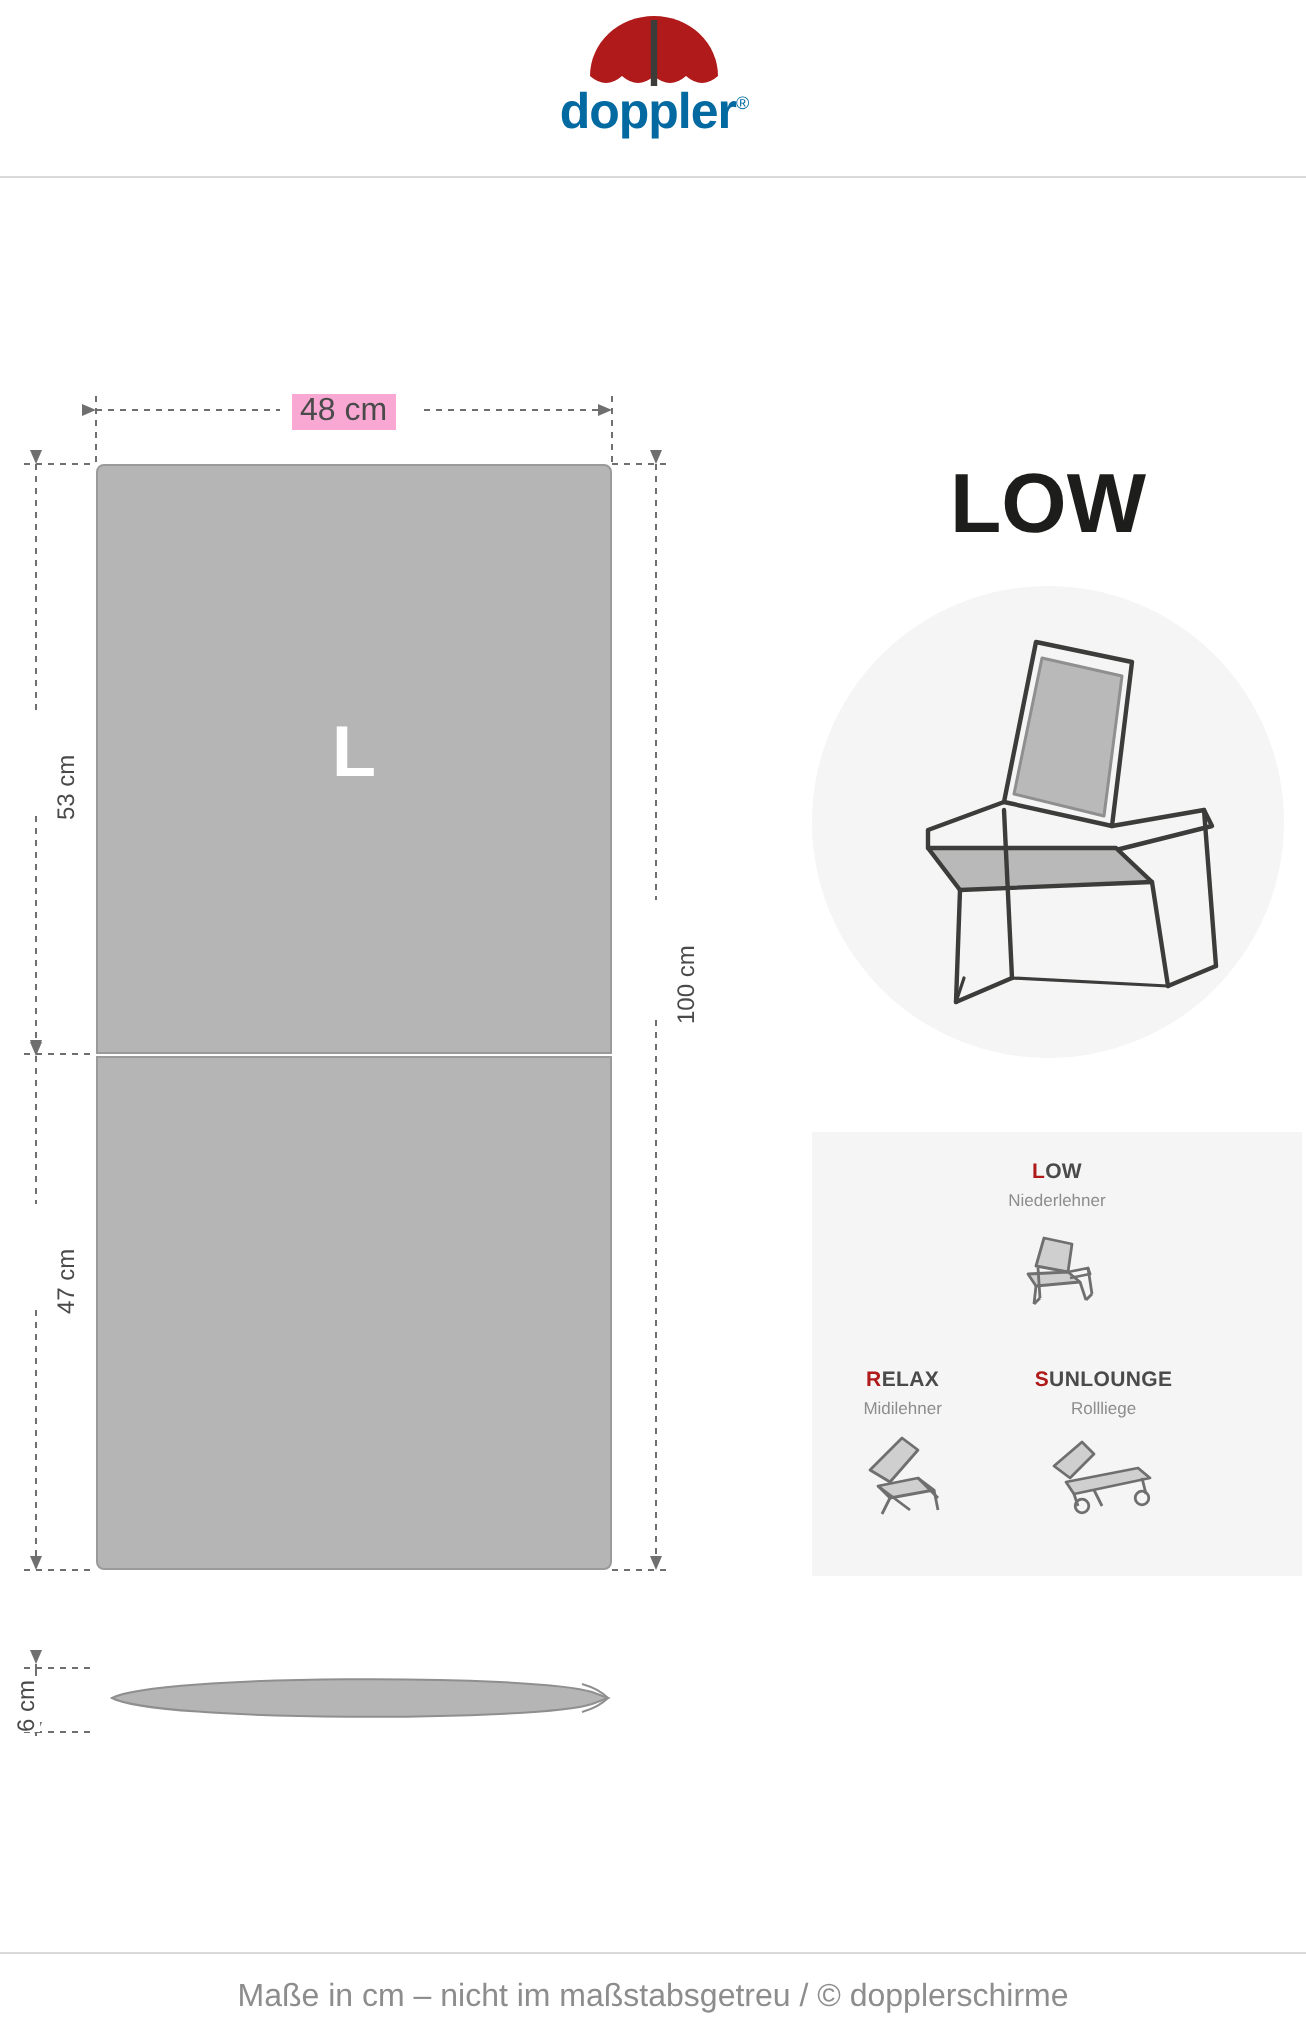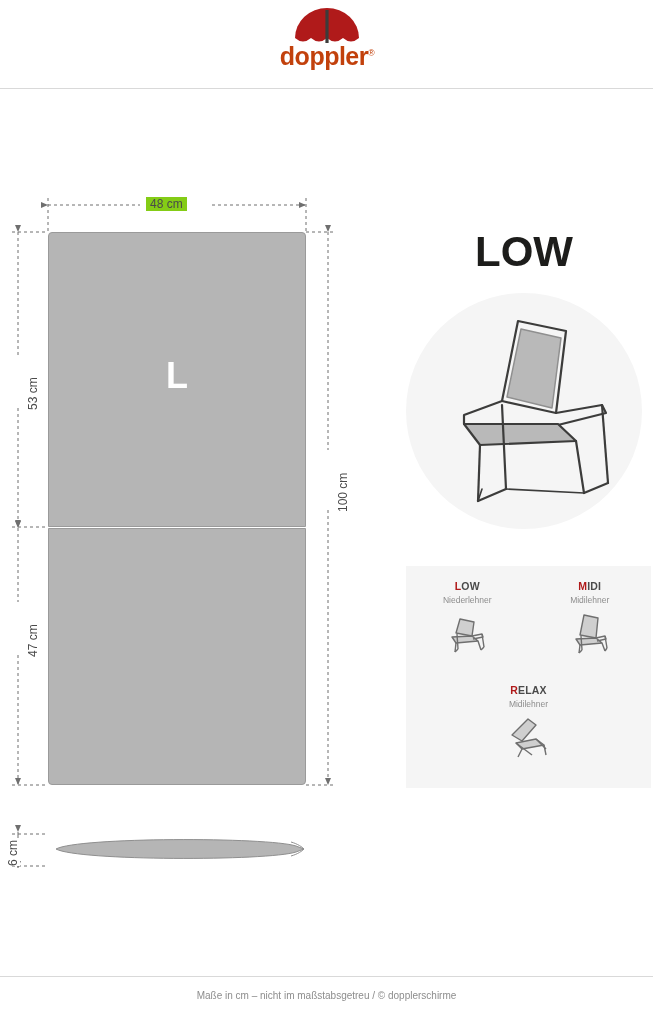--- a/index.html
+++ b/index.html
@@ -9,42 +9,42 @@
     background: #ffffff;
     font-family: "Liberation Sans", sans-serif;
     color: #4a4a4a;
     overflow: hidden;
   }
   .page { position: relative; width: 653px; height: 1020px; background: #fff; }
 
   
   .logo { position: absolute; left: 262px; top: 8px; width: 130px; height: 62px; text-align: center; }
   .logo-umbrella { position: relative; width: 72px; height: 34px; margin: 0 auto; }
-  .logo-word { font-size: 25px; font-weight: bold; color: #c2410c; letter-spacing: -0.5px; line-height: 1; margin-top: 2px; }
+  .logo-word { font-size: 25px; font-weight: bold; color: #0369a1; letter-spacing: -0.5px; line-height: 1; margin-top: 2px; }
   .logo-word sup { font-size: 9px; vertical-align: super; font-weight: normal; }
 
   
   .hr-top { position: absolute; left: 0; top: 88px; width: 653px; height: 1px; background: #d9d9d9; }
   .hr-bottom { position: absolute; left: 0; top: 976px; width: 653px; height: 1px; background: #d9d9d9; }
 
   
   .footer { position: absolute; left: 0; top: 990px; width: 653px; text-align: center;
-            font-size: 10px; color: #8d8d8d; }
+            font-size: 16px; color: #8d8d8d; }
 
   
   .cushion-top { position: absolute; left: 48px; top: 232px; width: 258px; height: 295px;
                  background: #b5b5b5; border: 1px solid #9a9a9a; border-radius: 4px 4px 0 0; }
   .cushion-bottom { position: absolute; left: 48px; top: 528px; width: 258px; height: 257px;
                     background: #b5b5b5; border: 1px solid #9a9a9a; border-radius: 0 0 4px 4px; }
   .cushion-letter { position: absolute; left: 48px; top: 355px; width: 258px; text-align: center;
                     font-size: 36px; font-weight: bold; color: #ffffff; }
 
   
   .side-view { position: absolute; left: 48px; top: 834px; width: 262px; height: 30px; }
-  .dim-label { position: absolute; font-size: 12px; color: #4a4a4a; background: #84cc16; padding: 0 4px; }
+  .dim-label { position: absolute; font-size: 16px; color: #4a4a4a; background: #f9a8d4; padding: 0 4px; }
   .dim-label-v { position: absolute; font-size: 12px; color: #4a4a4a; background: #fff;
                  transform: rotate(-90deg); transform-origin: left top; white-space: nowrap; }
 
   
   .arrows { position: absolute; left: 0; top: 0; width: 653px; height: 1020px; pointer-events: none; }
 
   
   .low-title { position: absolute; left: 475px; top: 228px; font-size: 42px; font-weight: bold;
                color: #1d1d1b; letter-spacing: 0px; }
   .chair-circle { position: absolute; left: 406px; top: 293px; width: 236px; height: 236px;
@@ -176,57 +176,55 @@
               <path d="M12 30 L11 39"></path>
                 <path d="M34 28 L37 37"></path>
               <path d="M13 21 L14 36"></path>
                 <path d="M38 21 L40 34"></path>
               <path d="M11 39 L14 36"></path>
                 <path d="M37 37 L40 34"></path>
             </g>
           </svg>
         </div>
       </div>
-      <div class="legend-cell">
-        <div class="legend-title"><span class="hl">M</span><span>IDI</span></div>
-        <div class="legend-sub">Midilehner</div>
-        <div class="legend-icon">
-          <svg width="46" height="42" viewBox="0 0 46 42">
-            <g fill="none" stroke="#6f6f6f" stroke-width="1.4" stroke-linejoin="round">
-              <path d="M13 22 L17 2 L31 5 L29 25 Z" fill="#cfcfcf"></path>
-              <path d="M9 26 L13 32 L35 30 L29 25 Z" fill="#cfcfcf"></path>
-              <path d="M29 25 L38 23 L39 26 L30 28"></path>
-              <path d="M13 32 L12 40"></path>
-                <path d="M35 30 L38 38"></path>
-              <path d="M14 23 L15 37"></path>
-                <path d="M38 23 L40 35"></path>
-              <path d="M12 40 L15 37"></path>
-                <path d="M38 38 L40 35"></path>
-            </g>
-          </svg>
-        </div>
-      </div>
     </div>
 
-    <div class="legend-row" style="top:118px;justify-content:center;">
+    <div class="legend-row" style="top:118px;">
       <div class="legend-cell" style="flex:0 0 37%;">
         <div class="legend-title"><span class="hl">R</span><span>ELAX</span></div>
         <div class="legend-sub">Midilehner</div>
         <div class="legend-icon">
           <svg width="52" height="44" viewBox="0 0 52 44">
             <g fill="none" stroke="#6f6f6f" stroke-width="1.4" stroke-linejoin="round">
               <path d="M10 20 L26 4 L34 10 L20 26 Z" fill="#cfcfcf"></path>
               <path d="M14 28 L20 34 L42 30 L34 24 Z" fill="#cfcfcf"></path>
               <path d="M20 34 L16 42"></path>
                 <path d="M42 30 L44 40"></path>
               <path d="M14 28 L30 40"></path>
                 <path d="M34 24 L44 34"></path>
             </g>
           </svg>
         </div>
       </div>
+      <div class="legend-cell" style="flex:0 0 45%;">
+        <div class="legend-title"><span class="hl">S</span><span>UNLOUNGE</span></div>
+        <div class="legend-sub">Rollliege</div>
+        <div class="legend-icon">
+          <svg width="62" height="44" viewBox="0 0 62 44">
+            <g fill="none" stroke="#6f6f6f" stroke-width="1.4" stroke-linejoin="round">
+              <path d="M6 18 L20 6 L26 12 L14 24 Z" fill="#cfcfcf"></path>
+              <path d="M12 26 L16 32 L54 24 L48 19 Z" fill="#cfcfcf"></path>
+              <path d="M16 32 L18 38"></path>
+                <path d="M50 24 L52 32"></path>
+              <circle cx="20" cy="38" r="3.4"></circle>
+              <circle cx="50" cy="34" r="3.4"></circle>
+              <path d="M26 30 L30 38"></path>
+            </g>
+          </svg>
+        </div>
+      </div>
     </div>
   </div>
 
   <div class="hr-bottom"></div>
   <div class="footer">Maße in cm – nicht im maßstabsgetreu  /  © dopplerschirme</div>
 
 </div>
 
 </body></html>

